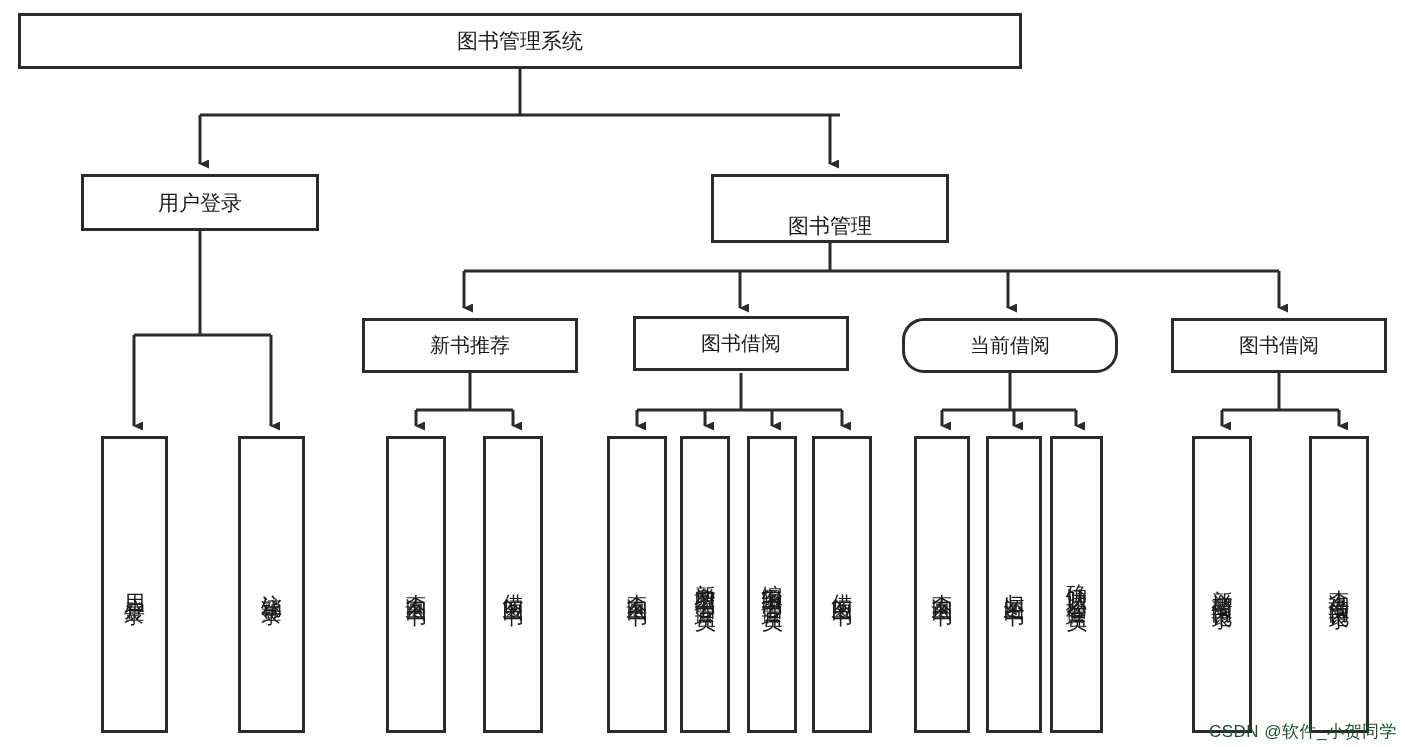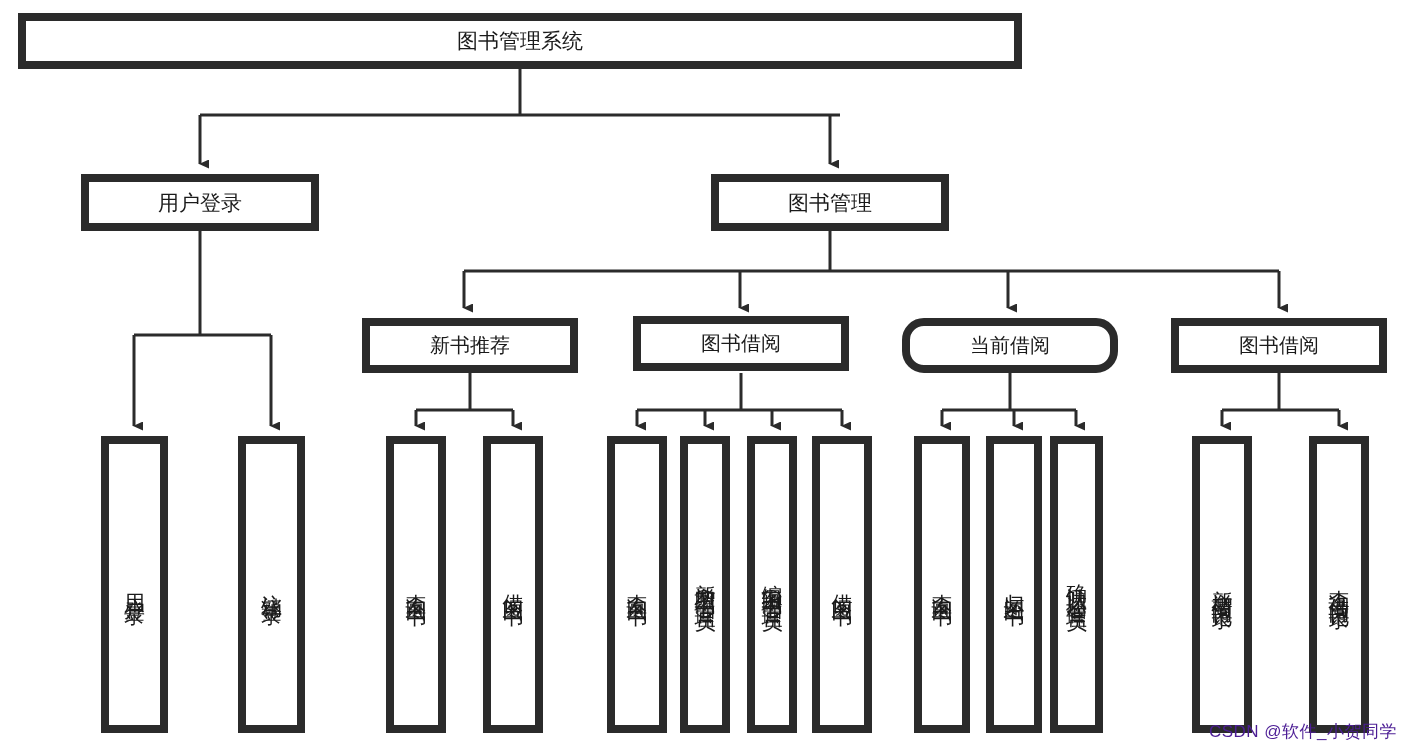--- a/index.html
+++ b/index.html
@@ -23,21 +23,21 @@
     left: 0;
     top: 0;
     width: 1405px;
     height: 747px;
     pointer-events: none;
   }
   .node {
     position: absolute;
     box-sizing: border-box;
     background: #ffffff;
-    border: 8px solid #4c1d95;
+    border: 3px solid #4c1d95;
     display: flex;
     align-items: center;
     justify-content: center;
     color: #1a1a1a;
   }
   .node.root {
     font-size: 21px;
   }
   .node.level1 {
     font-size: 21px;
@@ -128,21 +128,21 @@
     </g>
   </svg>
 
   <div class="node root" style="left: 18px; top: 13px; width: 1004px; height: 56px; border-color: rgb(43, 43, 43); background: rgb(255, 255, 255); color: rgb(26, 26, 26);">
     <span class="htext">图书管理系统</span>
   </div>
 
   <div class="node level1" style="left: 81px; top: 174px; width: 238px; height: 57px; border-color: rgb(43, 43, 43); background: rgb(255, 255, 255); color: rgb(26, 26, 26);">
     <span class="htext">用户登录</span>
   </div>
-  <div class="node level1" style="left: 711px; top: 174px; width: 238px; height: 57px; border-color: rgb(43, 43, 43); background: rgb(255, 255, 255); color: rgb(26, 26, 26);">
+  <div class="node level1" style="left: 711px; top: 174px; width: 238px; height: 69px; border-color: rgb(43, 43, 43); background: rgb(255, 255, 255); color: rgb(26, 26, 26); align-items: flex-end;">
     <span class="htext">图书管理</span>
   </div>
 
   <div class="node level2" style="left: 362px; top: 318px; width: 216px; height: 55px; border-color: rgb(43, 43, 43); background: rgb(255, 255, 255); color: rgb(26, 26, 26);">
     <span class="htext">新书推荐</span>
   </div>
   <div class="node level2" style="left: 633px; top: 316px; width: 216px; height: 55px; border-color: rgb(43, 43, 43); background: rgb(255, 255, 255); color: rgb(26, 26, 26);">
     <span class="htext">图书借阅</span>
   </div>
   <div class="node level2" style="left: 902px; top: 318px; width: 216px; height: 55px; border-color: rgb(43, 43, 43); background: rgb(255, 255, 255); color: rgb(26, 26, 26); border-radius: 22px;">
@@ -185,14 +185,14 @@
   <div class="node leaf" style="left: 1050px; top: 436px; width: 53px; height: 297px; border-color: rgb(43, 43, 43); background: rgb(255, 255, 255); color: rgb(26, 26, 26);">
     <span class="vtext">确认归还（管理员）</span>
   </div>
   <div class="node leaf" style="left: 1192px; top: 436px; width: 60px; height: 297px; border-color: rgb(43, 43, 43); background: rgb(255, 255, 255); color: rgb(26, 26, 26);">
     <span class="vtext">新增借阅记录</span>
   </div>
   <div class="node leaf" style="left: 1309px; top: 436px; width: 60px; height: 297px; border-color: rgb(43, 43, 43); background: rgb(255, 255, 255); color: rgb(26, 26, 26);">
     <span class="vtext">查询借阅记录</span>
   </div>
 
-  <div id="watermark" style="color: #4c1d95; margin-left: 44px;">CSDN @软件_小贺同学</div>
+  <div id="watermark" style="color: #14532d; margin-left: 44px;">CSDN @软件_小贺同学</div>
 </div>
 
 </body></html>

